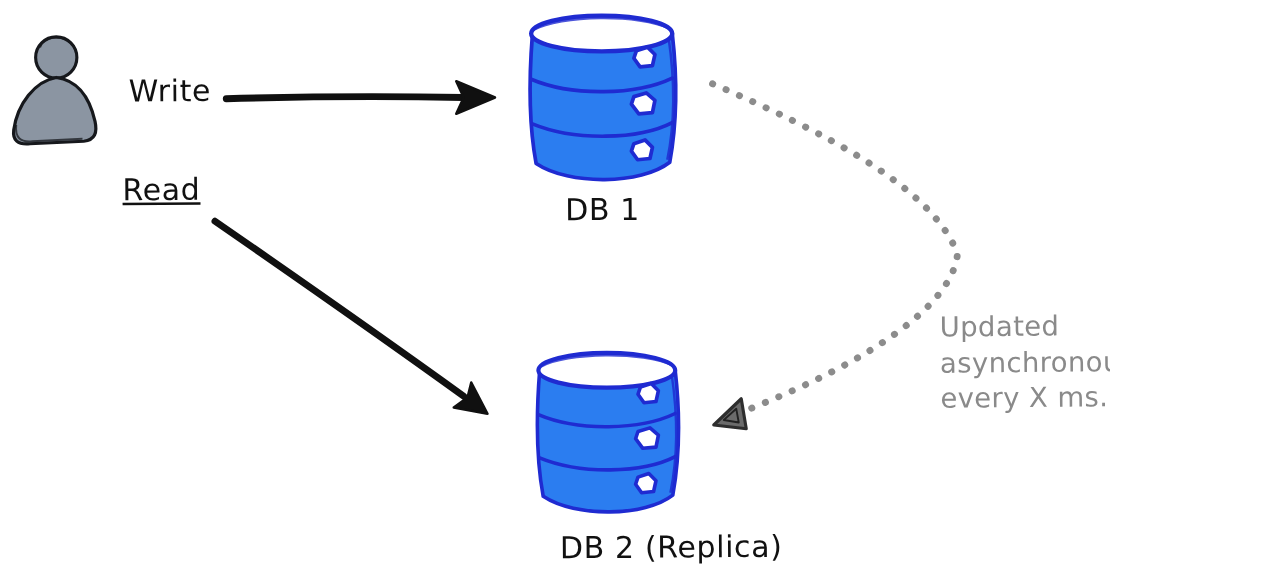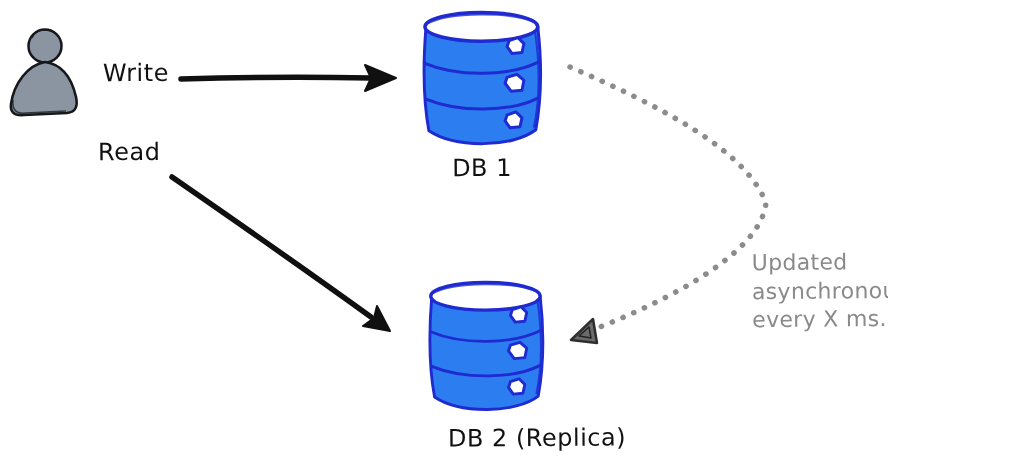--- a/index.html
+++ b/index.html
@@ -23,21 +23,21 @@
   .lbl {
     position: absolute;
     color: #111111;
     font-size: 24px;
     letter-spacing: 0.5px;
     white-space: nowrap;
     transform: rotate(-0.4deg);
   }
   .lbl.center { text-align: center; }
   #write-label { left: 103px; top: 59px; }
-  #read-label  { left: 98px;  top: 138px; }
+  #read-label  { left: 98px;  top: 138px; text-decoration: underline; }
   #db1-label   { left: 418px; top: 154px; width: 128px; }
   #db2-label   { left: 412px; top: 424px; width: 250px; }
   #replication-note {
     position: absolute;
     left: 752px; top: 248px;
     width: 272px;
     color: #8a8a8a;
     font-size: 22px;
     line-height: 1.3;
     letter-spacing: 0.3px;

